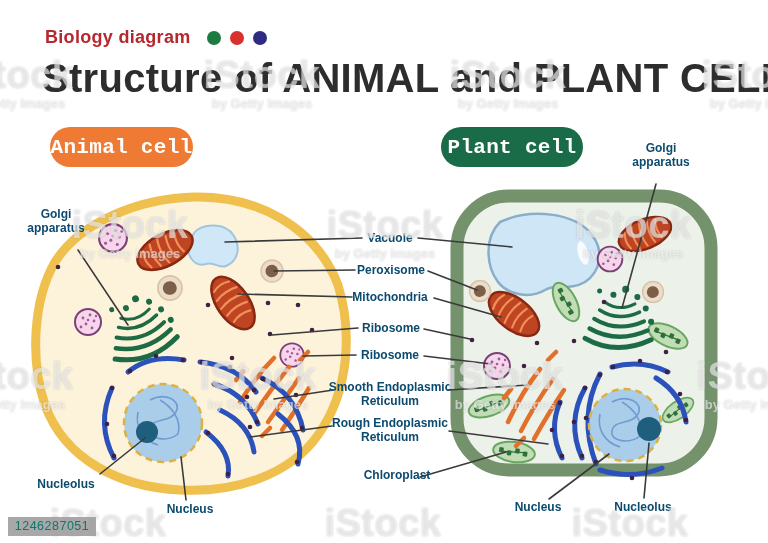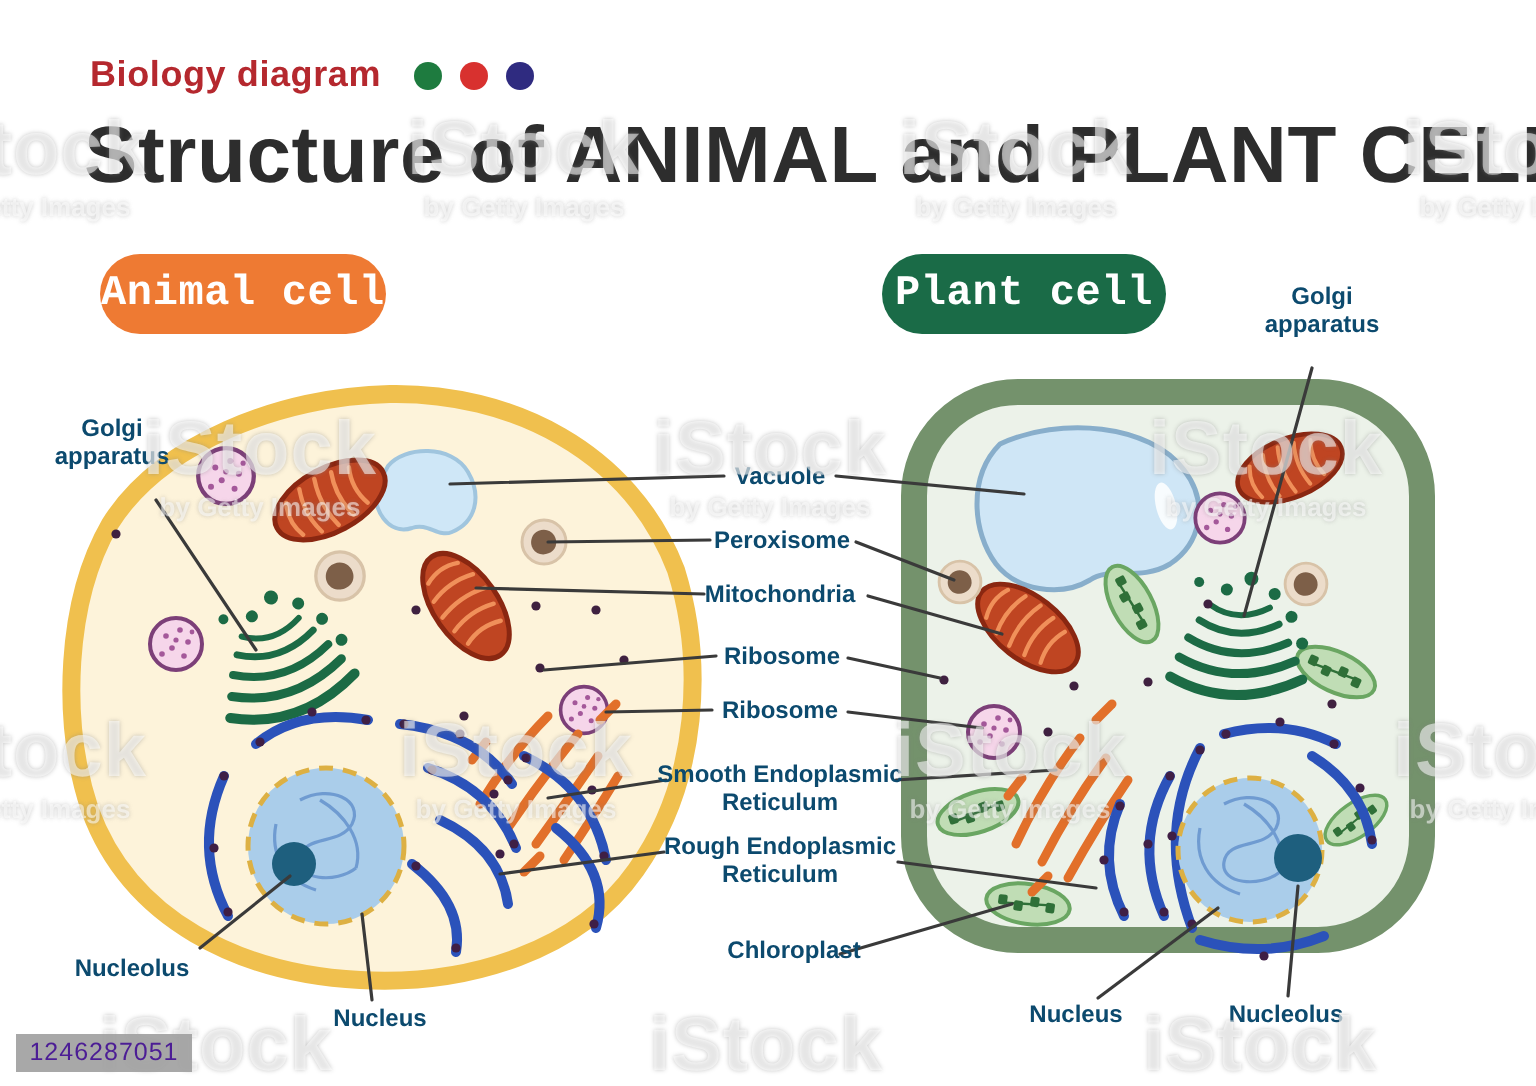--- a/index.html
+++ b/index.html
@@ -19,21 +19,21 @@
   .badge-plant{left:441px;top:127px;width:142px;}
   .lbl{position:absolute;z-index:20;font-weight:bold;font-size:12px;color:#0c4a6e;
        text-align:center;line-height:1.18;}
   .wm{position:absolute;width:170px;margin-left:-85px;text-align:center;z-index:50;
       color:rgba(255,255,255,0.55);pointer-events:none;}
   .wm .brand{font-size:38px;font-weight:bold;letter-spacing:.5px;line-height:1;
       text-shadow:0 0 2px rgba(130,130,130,0.45);}
   .wm .byline{font-size:13px;font-weight:bold;margin-top:2px;
       text-shadow:0 0 2px rgba(130,130,130,0.4);}
   .credit{position:absolute;left:8px;top:517px;width:88px;height:19px;z-index:55;
-      background:rgba(158,158,158,0.9);color:#4c1d95;font-size:12.5px;line-height:19px;
+      background:rgba(158,158,158,0.9);color:#0f766e;font-size:12.5px;line-height:19px;
       text-align:center;letter-spacing:.5px;}
 </style>
 </head>
 <body>
 
 <div class="stage">
 
   <div class="kicker-row">
     <span class="kicker">Biology diagram</span>
     <span class="dot first" style="background: rgb(30, 123, 63);"></span>

